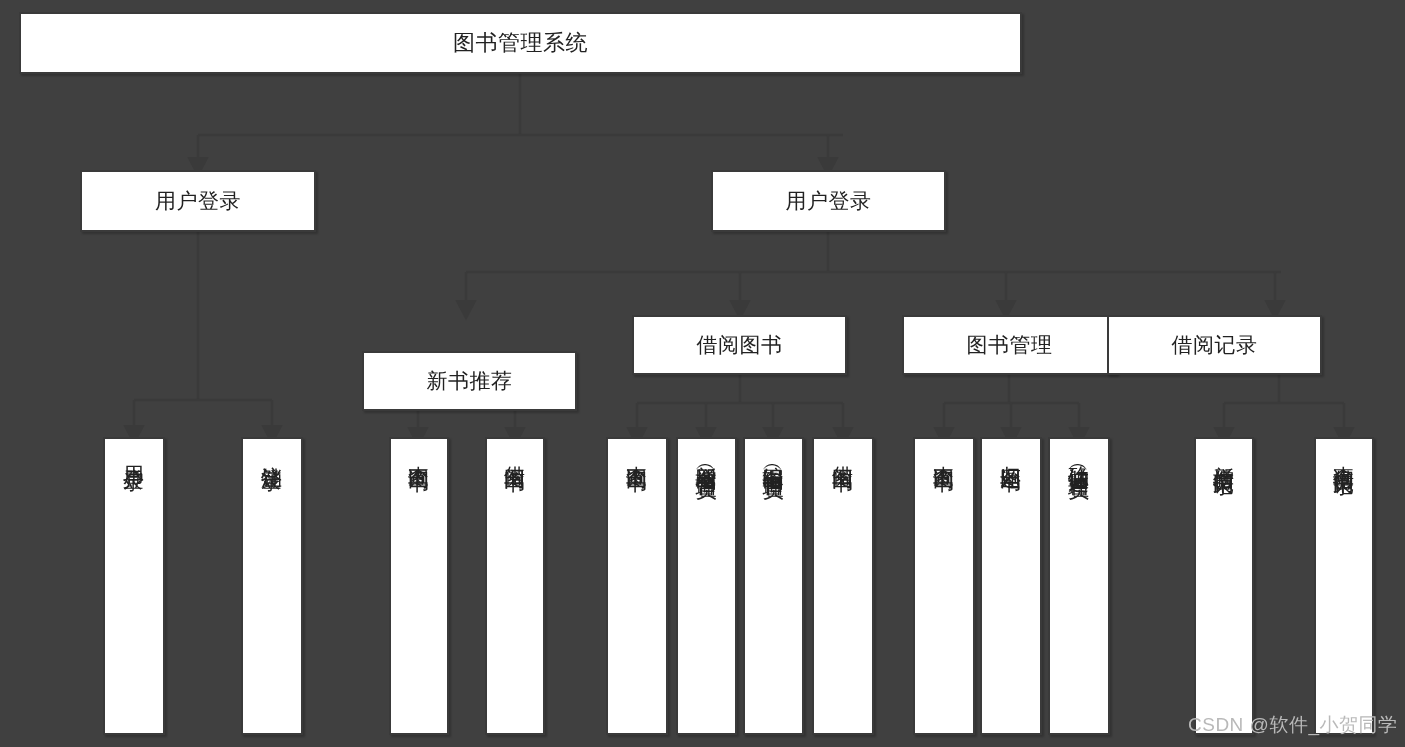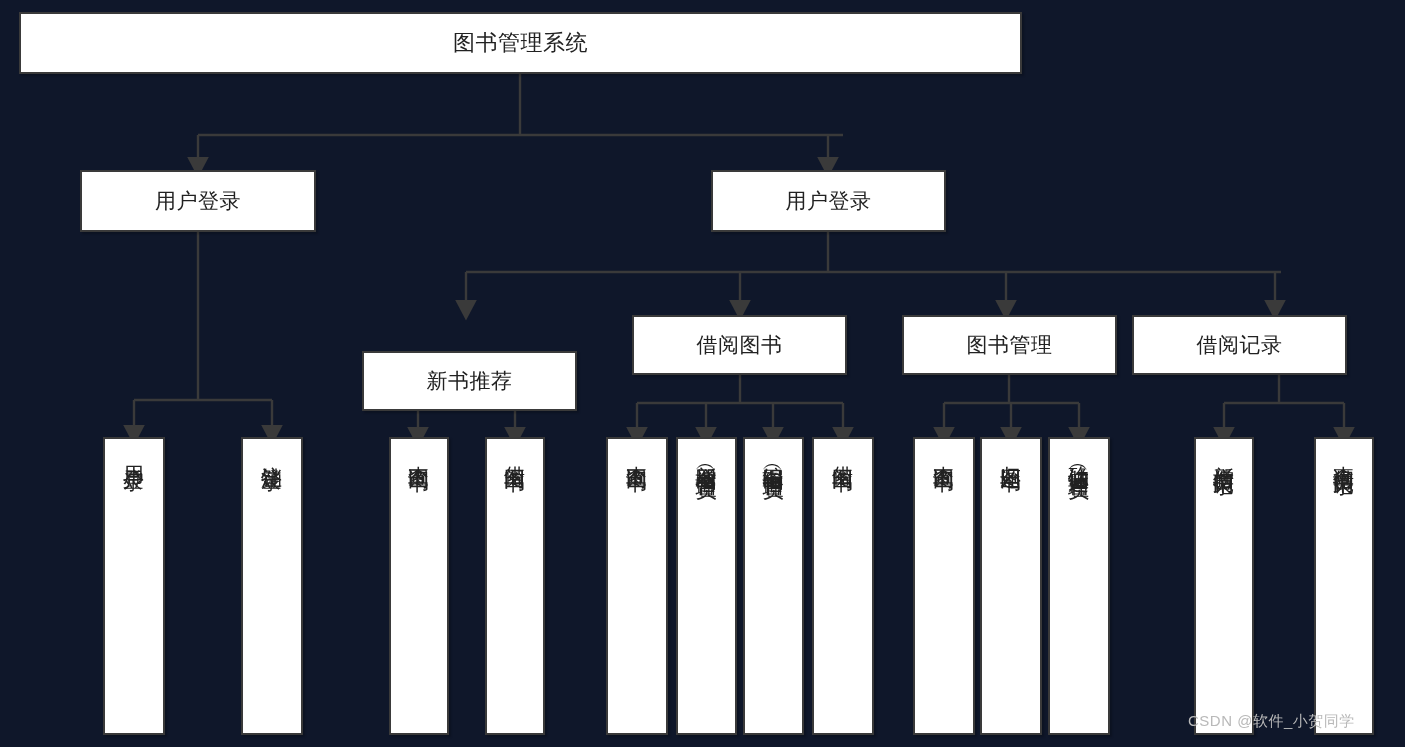--- a/index.html
+++ b/index.html
@@ -7,21 +7,21 @@
     padding: 0;
     background: #ffffff;
   }
   body {
     font-family: "Liberation Sans", "DejaVu Sans", sans-serif;
   }
   #canvas {
     position: relative;
     width: 1405px;
     height: 747px;
-    background: #0f172a;
+    background: #404040;
     overflow: hidden;
   }
   #edges {
     position: absolute;
     left: 0;
     top: 0;
     width: 1405px;
     height: 747px;
     pointer-events: none;
   }
@@ -57,21 +57,21 @@
     font-size: 21px;
     line-height: 1.0;
     letter-spacing: 2px;
     white-space: nowrap;
   }
   .node.root .label { font-size: 22px; }
   .watermark {
     position: absolute;
     left: 1188px;
     top: 712px;
-    font-size: 15px;
+    font-size: 19px;
     color: #b9b9b9;
     letter-spacing: 0.5px;
     z-index: 5;
     white-space: nowrap;
   }
 </style>
 </head>
 <body>
 
 <div id="canvas">
@@ -139,21 +139,21 @@
 
   <div class="node horiz" style="left:362px; top:315px; width:215px; height:60px;margin-top:36px;">
     <span class="label">新书推荐</span>
   </div>
   <div class="node horiz" style="left:632px; top:315px; width:215px; height:60px;">
     <span class="label">借阅图书</span>
   </div>
   <div class="node horiz" style="left:902px; top:315px; width:215px; height:60px;">
     <span class="label">图书管理</span>
   </div>
-  <div class="node horiz" style="left:1132px; top:315px; width:215px; height:60px;">
+  <div class="node horiz" style="left:1107px; top:315px; width:215px; height:60px;">
     <span class="label">借阅记录</span>
   </div>
 
   <div class="node vert" style="left:103px; top:437px; width:62px; height:298px;">
     <span class="label">用户登录</span>
   </div>
   <div class="node vert" style="left:241px; top:437px; width:62px; height:298px;">
     <span class="label">注销登录</span>
   </div>
 

